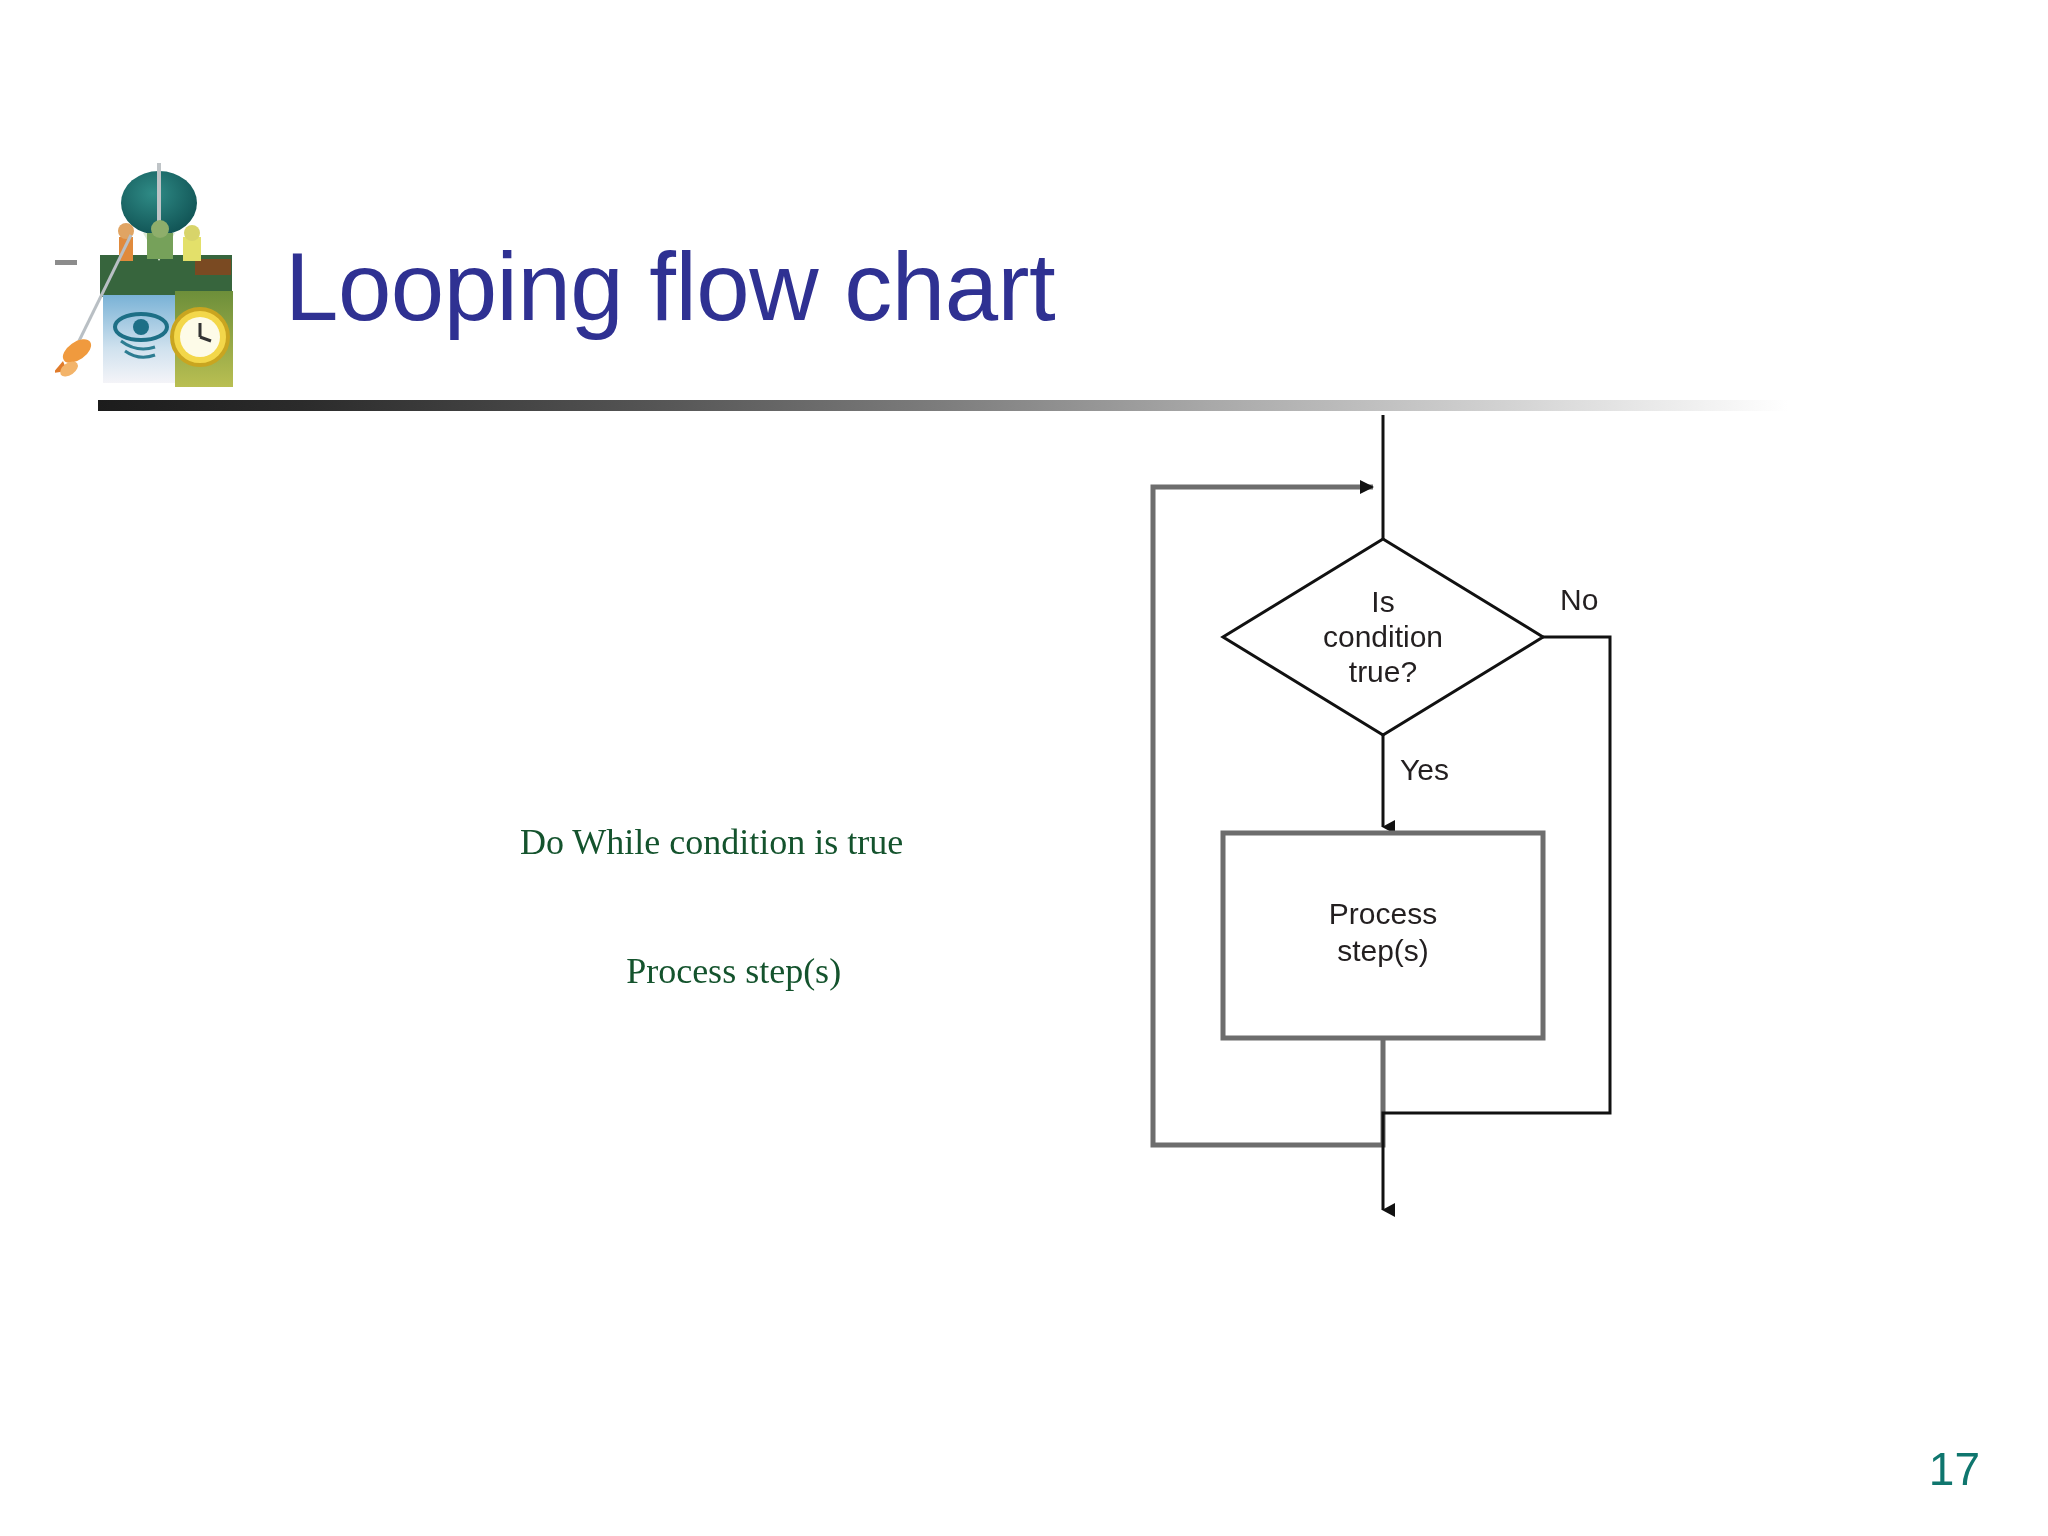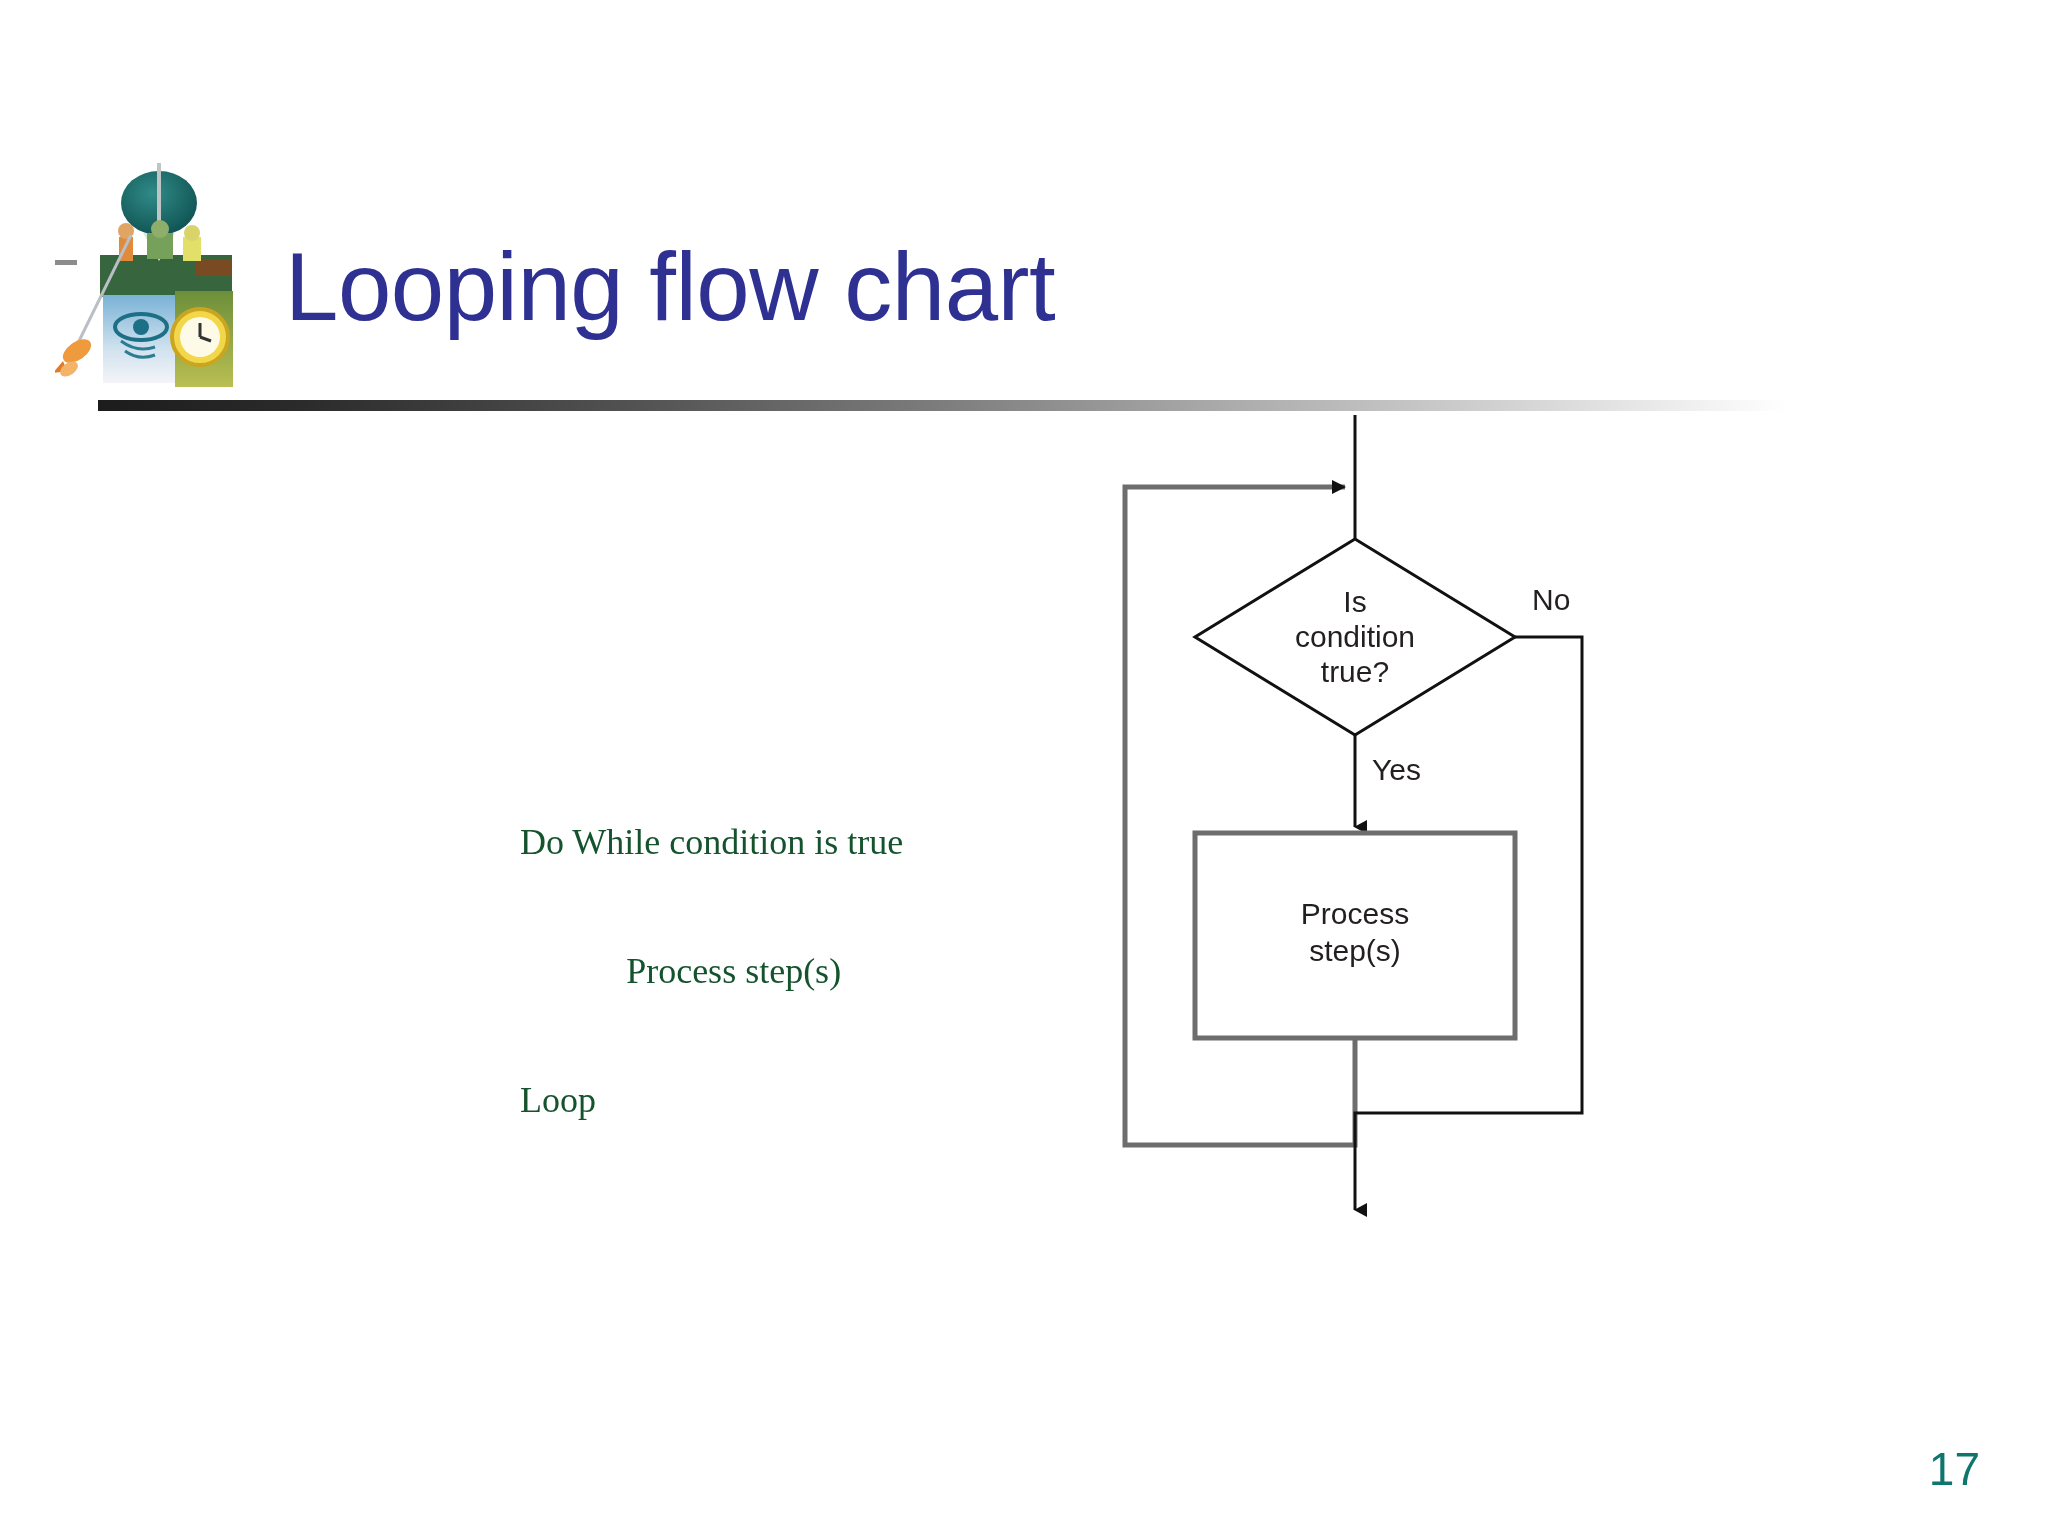--- a/index.html
+++ b/index.html
@@ -79,21 +79,21 @@
     line-height: 43px;
     color: #14532d;
     white-space: pre;
   }
   #pseudocode .ln { display: block; }
   #pseudocode .indent { padding-left: 44px; text-align: center; }
 
   
   #flowchart {
     position: absolute;
-    left: 1100px;
+    left: 1128px;
     top: 415px;
     width: 740px;
     height: 930px;
   }
   #flowchart svg { display: block; width: 740px; height: 930px; }
 
   .fc-label {
     font-family: "Liberation Sans", sans-serif;
     font-size: 30px;
     fill: #231f20;
@@ -172,21 +172,20 @@
     </div>
 
     <div id="page-title">Looping flow chart</div>
 
     <div id="title-rule"></div>
   </div>
 
   <div id="pseudocode">
     <span class="ln">Do While condition is true</span>
     <span class="ln indent">Process step(s)</span>
-    <span class="ln">Loop</span>
   </div>
 
   <div id="flowchart">
     <svg viewBox="0 0 740 930" xmlns="http://www.w3.org/2000/svg">
       <defs>
         <marker id="arrowDown" markerWidth="16" markerHeight="16" refX="8" refY="13" orient="auto" markerUnits="userSpaceOnUse">
           <path d="M1,1 L15,1 L8,14 z" fill="#111111"></path>
         </marker>
         <marker id="arrowRight" markerWidth="16" markerHeight="16" refX="14" refY="8" orient="auto" markerUnits="userSpaceOnUse">
           <path d="M1,1 L15,8 L1,15 z" fill="#111111"></path>

